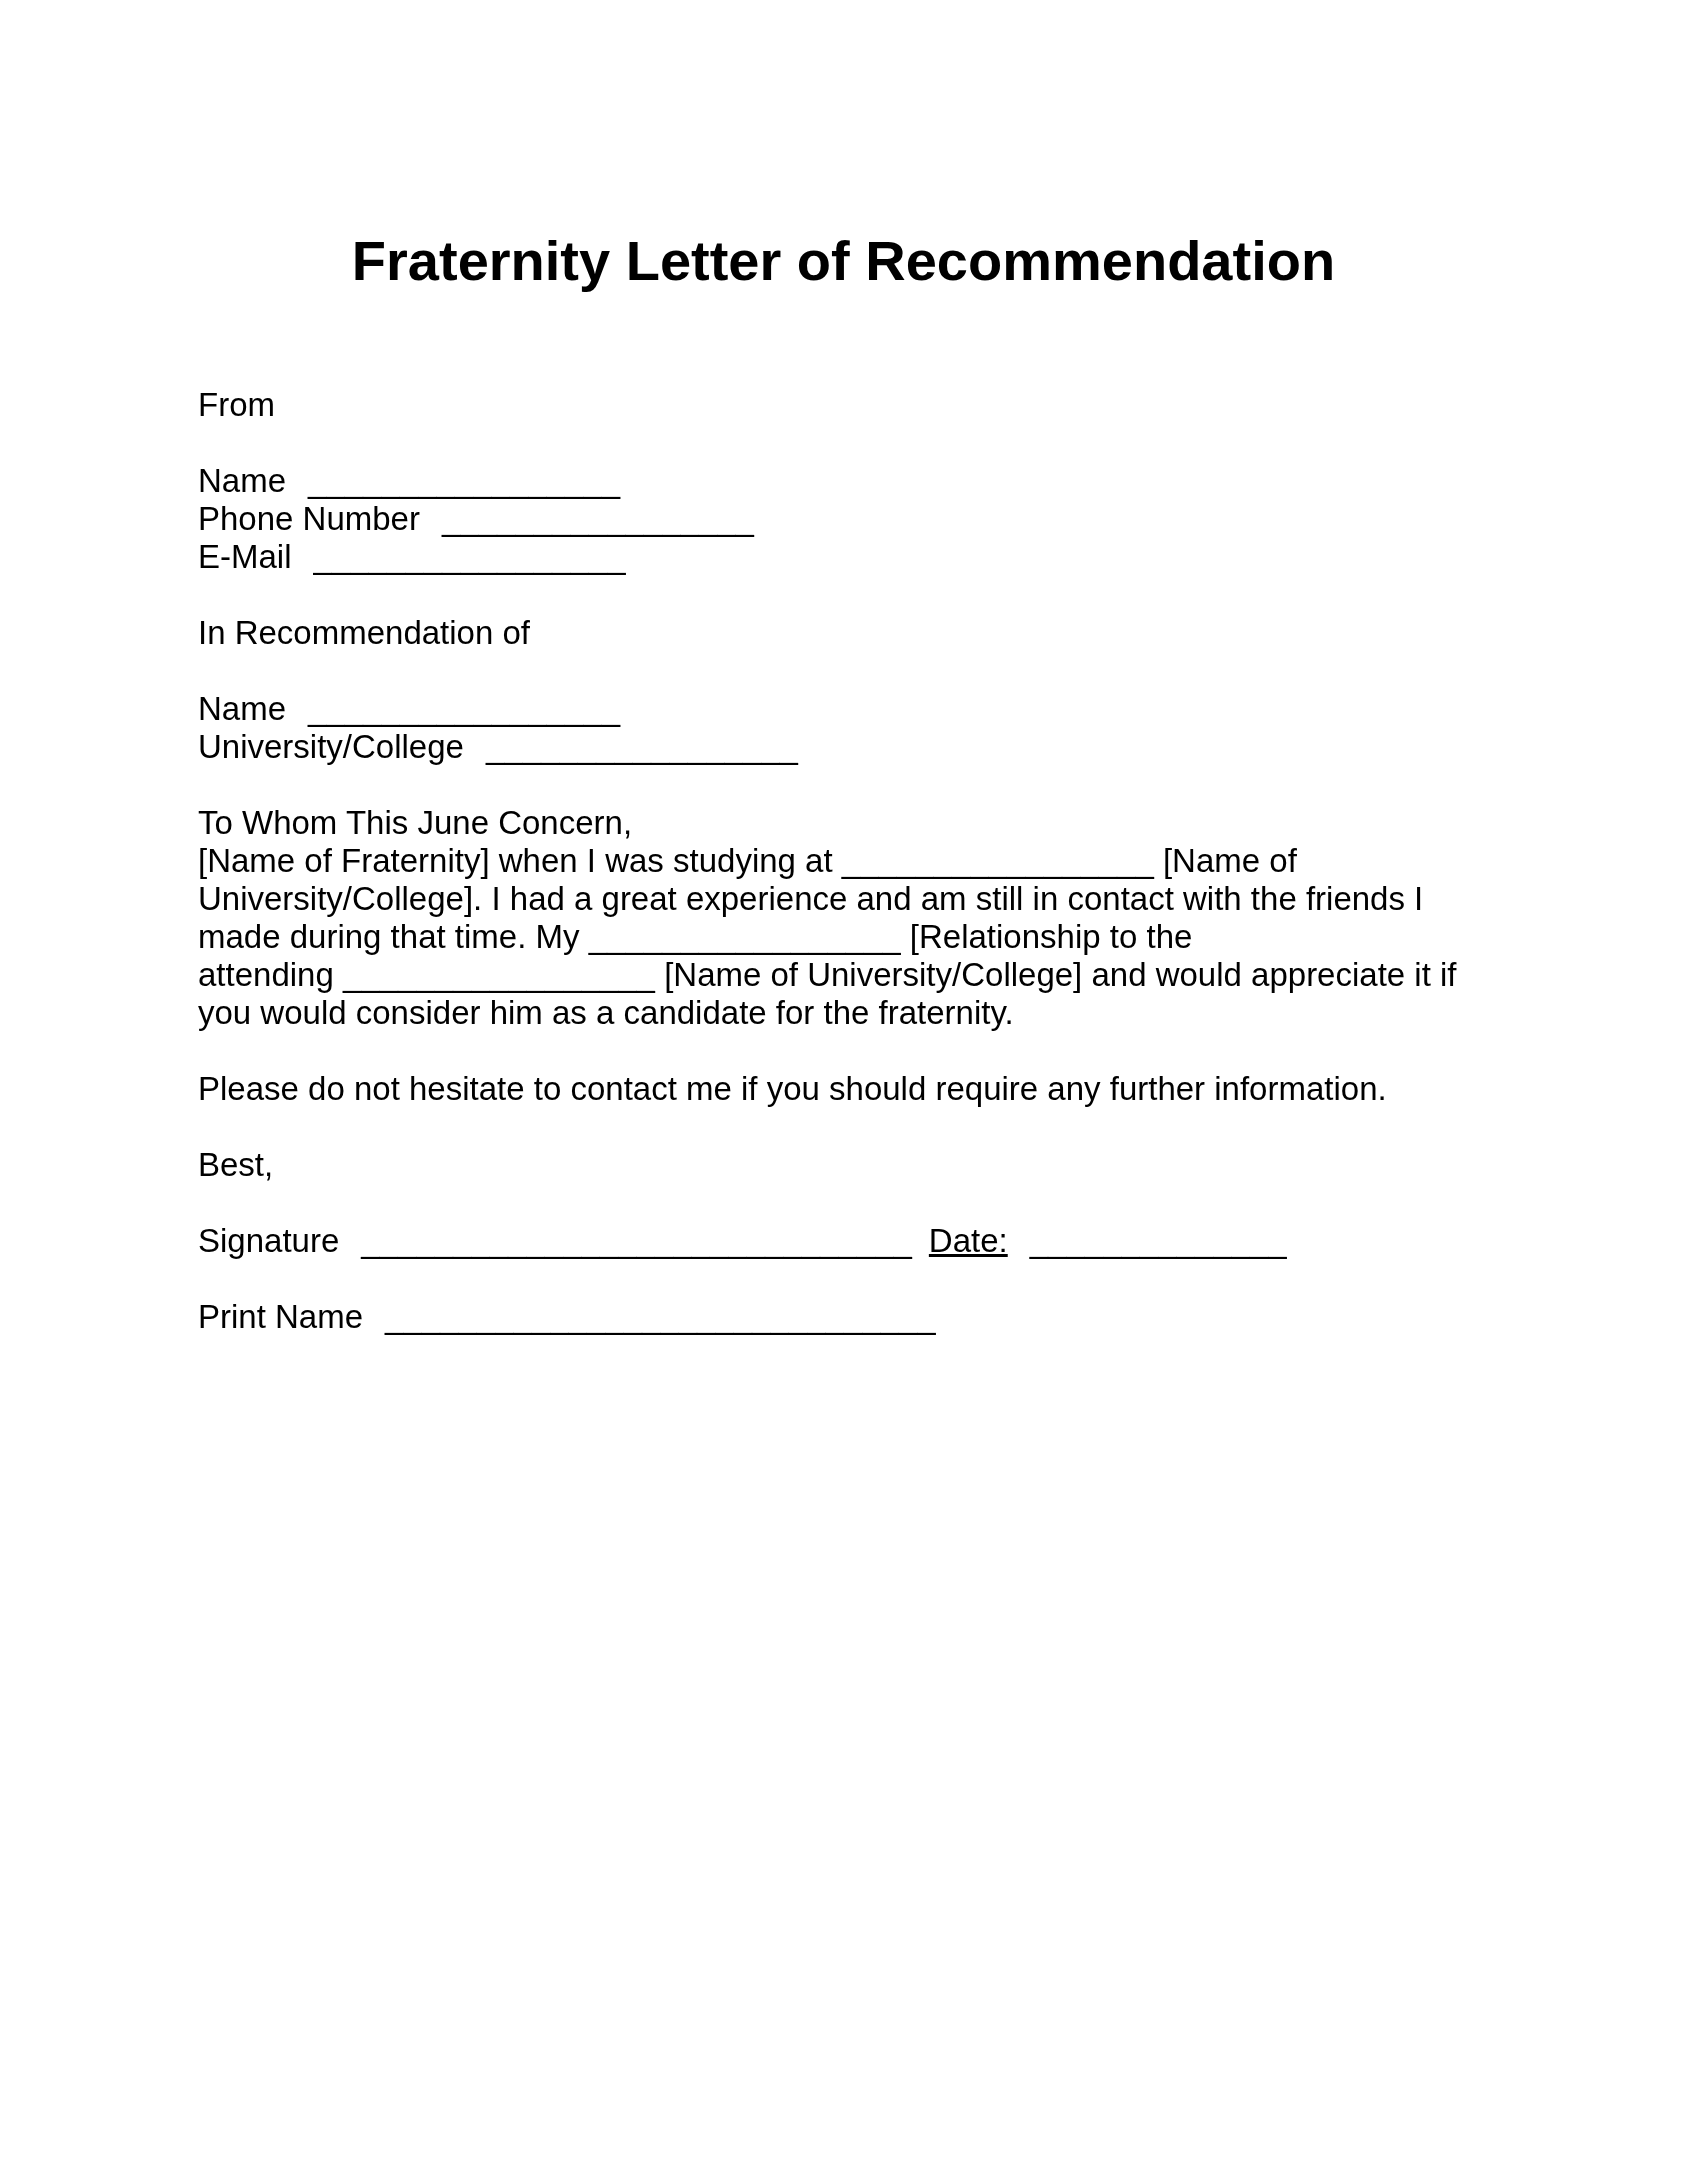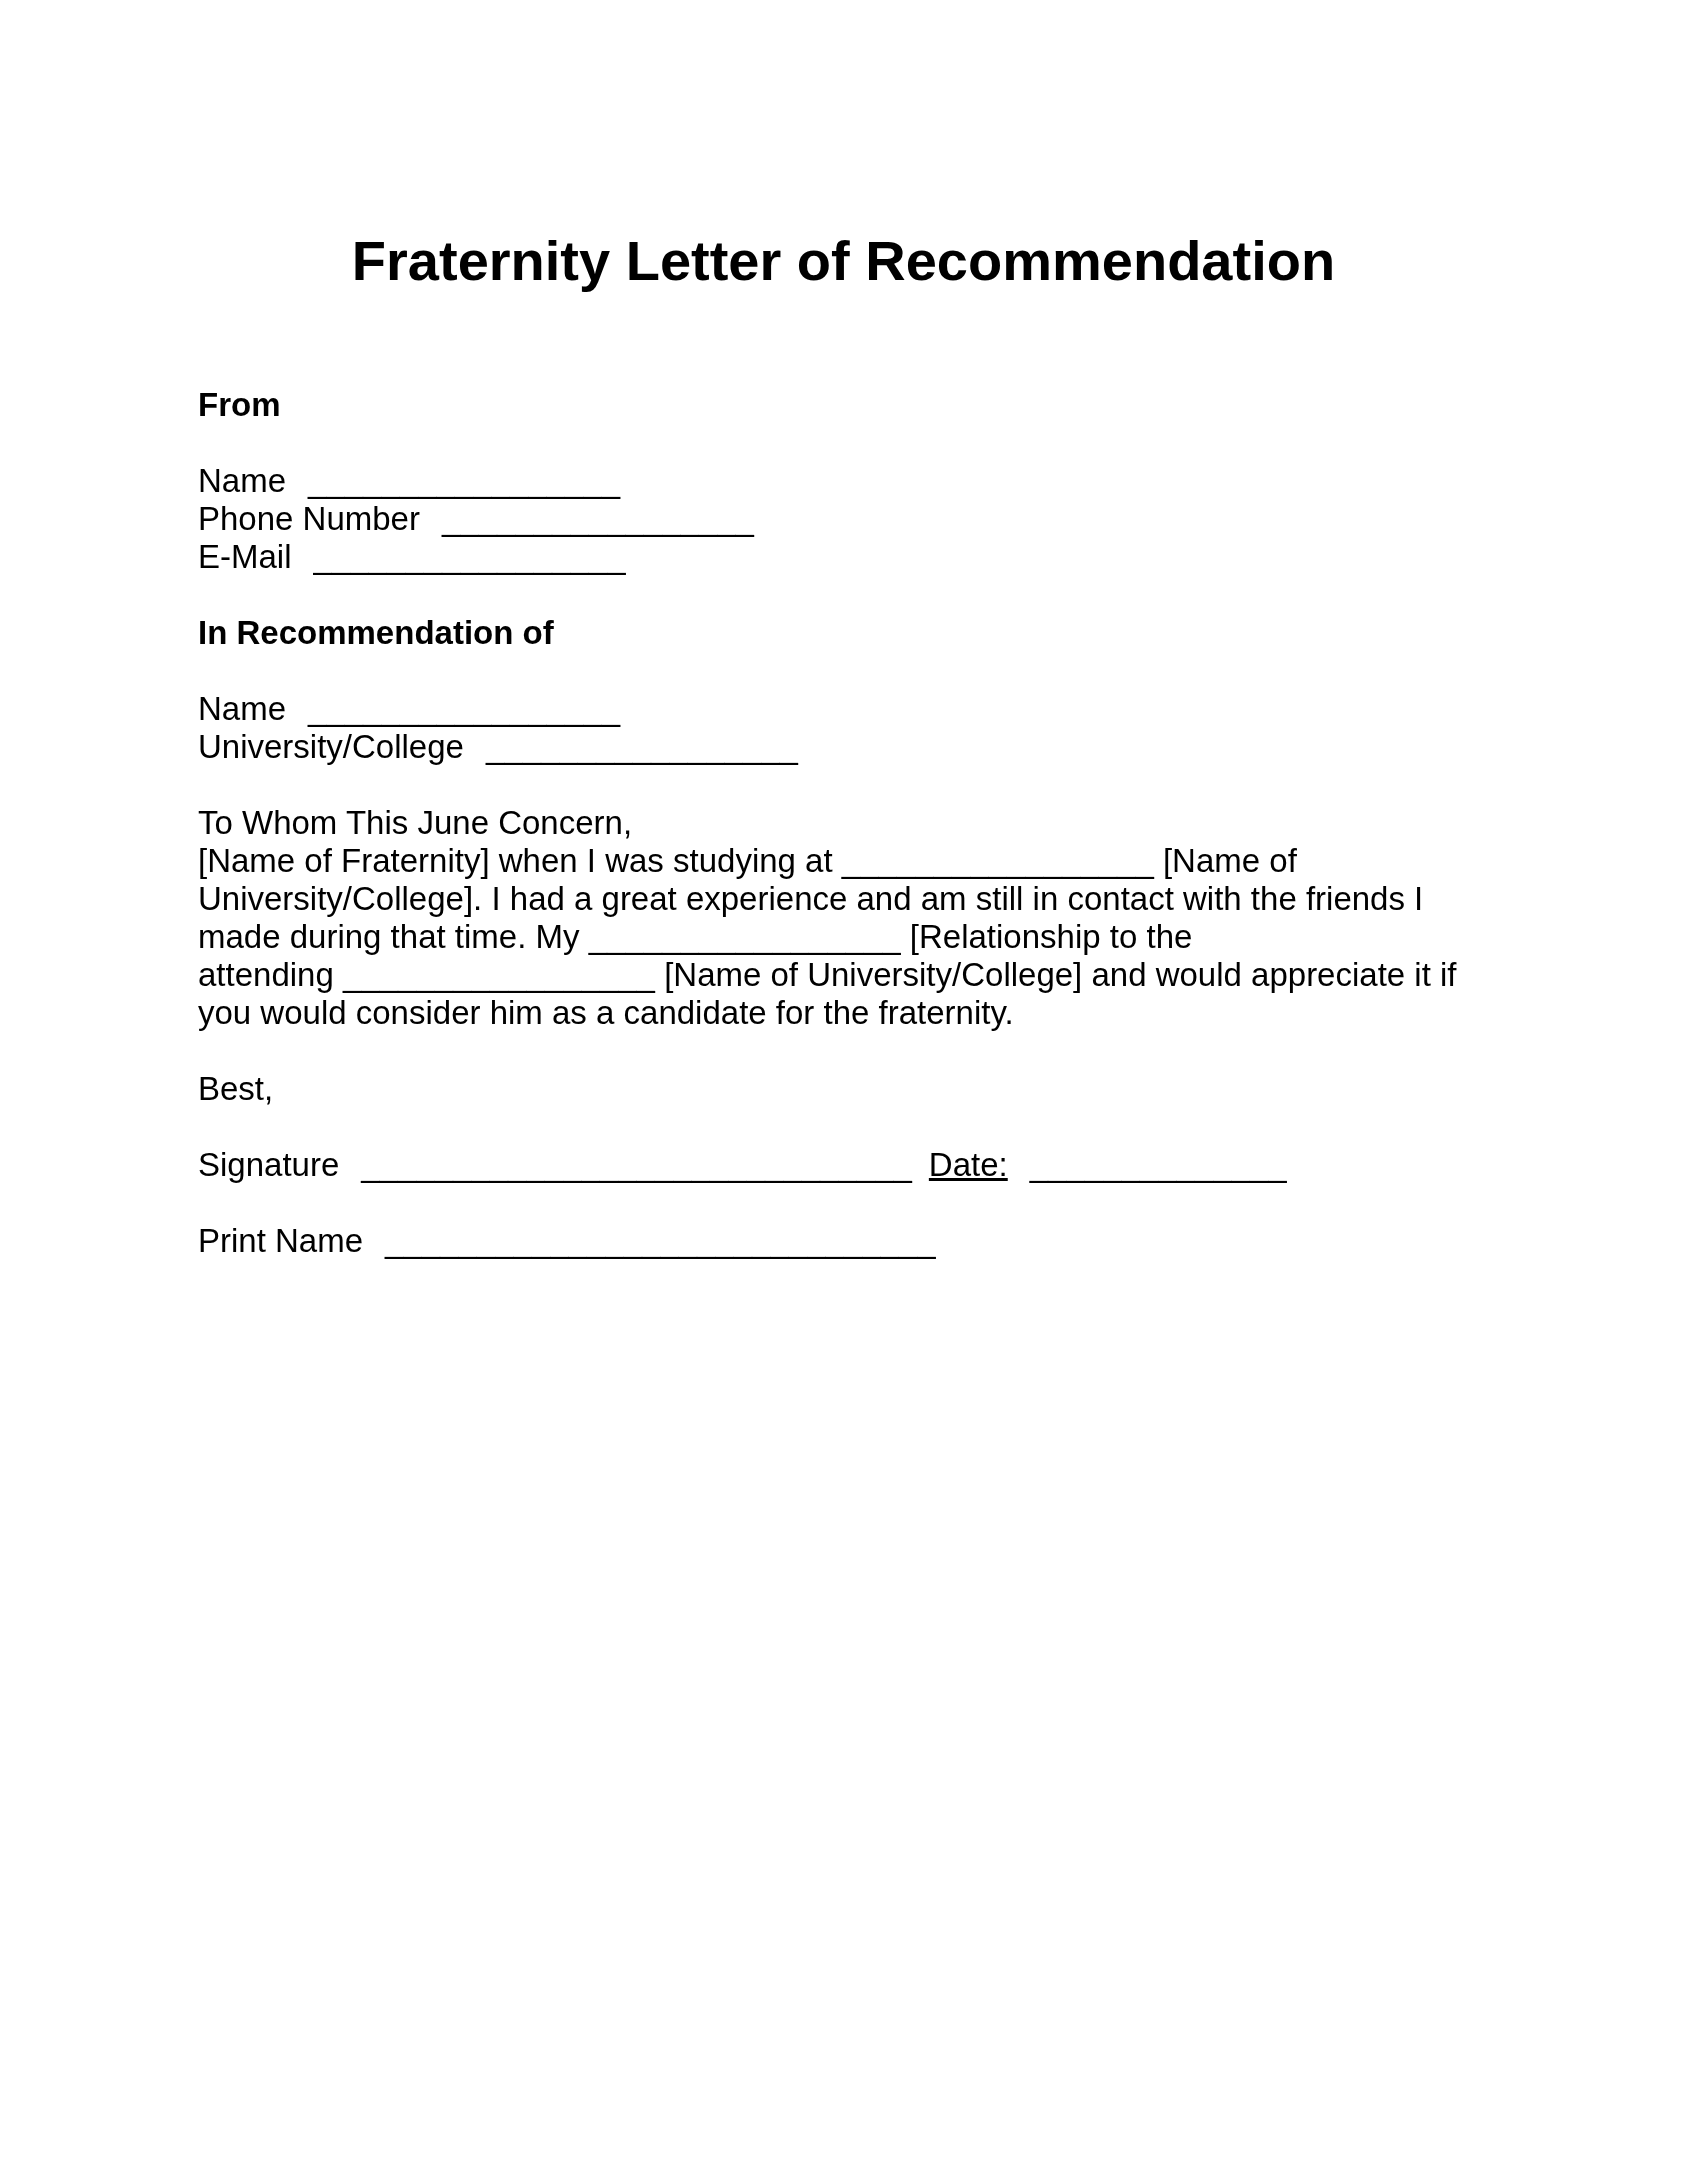--- a/index.html
+++ b/index.html
@@ -28,21 +28,21 @@
     letter-spacing: 0;
   }
   .content {
     position: absolute;
     left: 198px;
     top: 386px;
     width: 1310px;
   }
   .line { margin: 0; white-space: nowrap; }
   .gap { margin-top: 38px; }
-  .bold { font-weight: 700; }
+  .bold { font-weight: 400; }
   .blank { margin-left: 22px; }
   .date-label { margin-left: 17px; text-decoration: underline; }
   .logo-wrap {
     position: absolute;
     left: 208px;
     top: 2029px;
     width: 41px;
     height: 54px;
   }
 </style>
@@ -77,20 +77,21 @@
     </div>
 
     <div class="line gap">To Whom This June Concern,</div>
 
     <div class="line">[Name of Fraternity] when I was studying at _________________ [Name of</div>
     <div class="line">University/College]. I had a great experience and am still in contact with the friends I</div>
     <div class="line">made during that time. My _________________ [Relationship to the</div>
     <div class="line">attending _________________ [Name of University/College] and would appreciate it if</div>
     <div class="line">you would consider him as a candidate for the fraternity.</div>
 
+    <div class="line gap">Please do not hesitate to contact me if you should require any further information.</div>
 
     <div class="line gap">Best,</div>
 
     <div class="line gap">
       <span>Signature</span><span class="blank">______________________________</span><span class="date-label">Date:</span><span class="blank">______________</span>
     </div>
 
     <div class="line gap">
       <span>Print Name</span><span class="blank">______________________________</span>
     </div>

